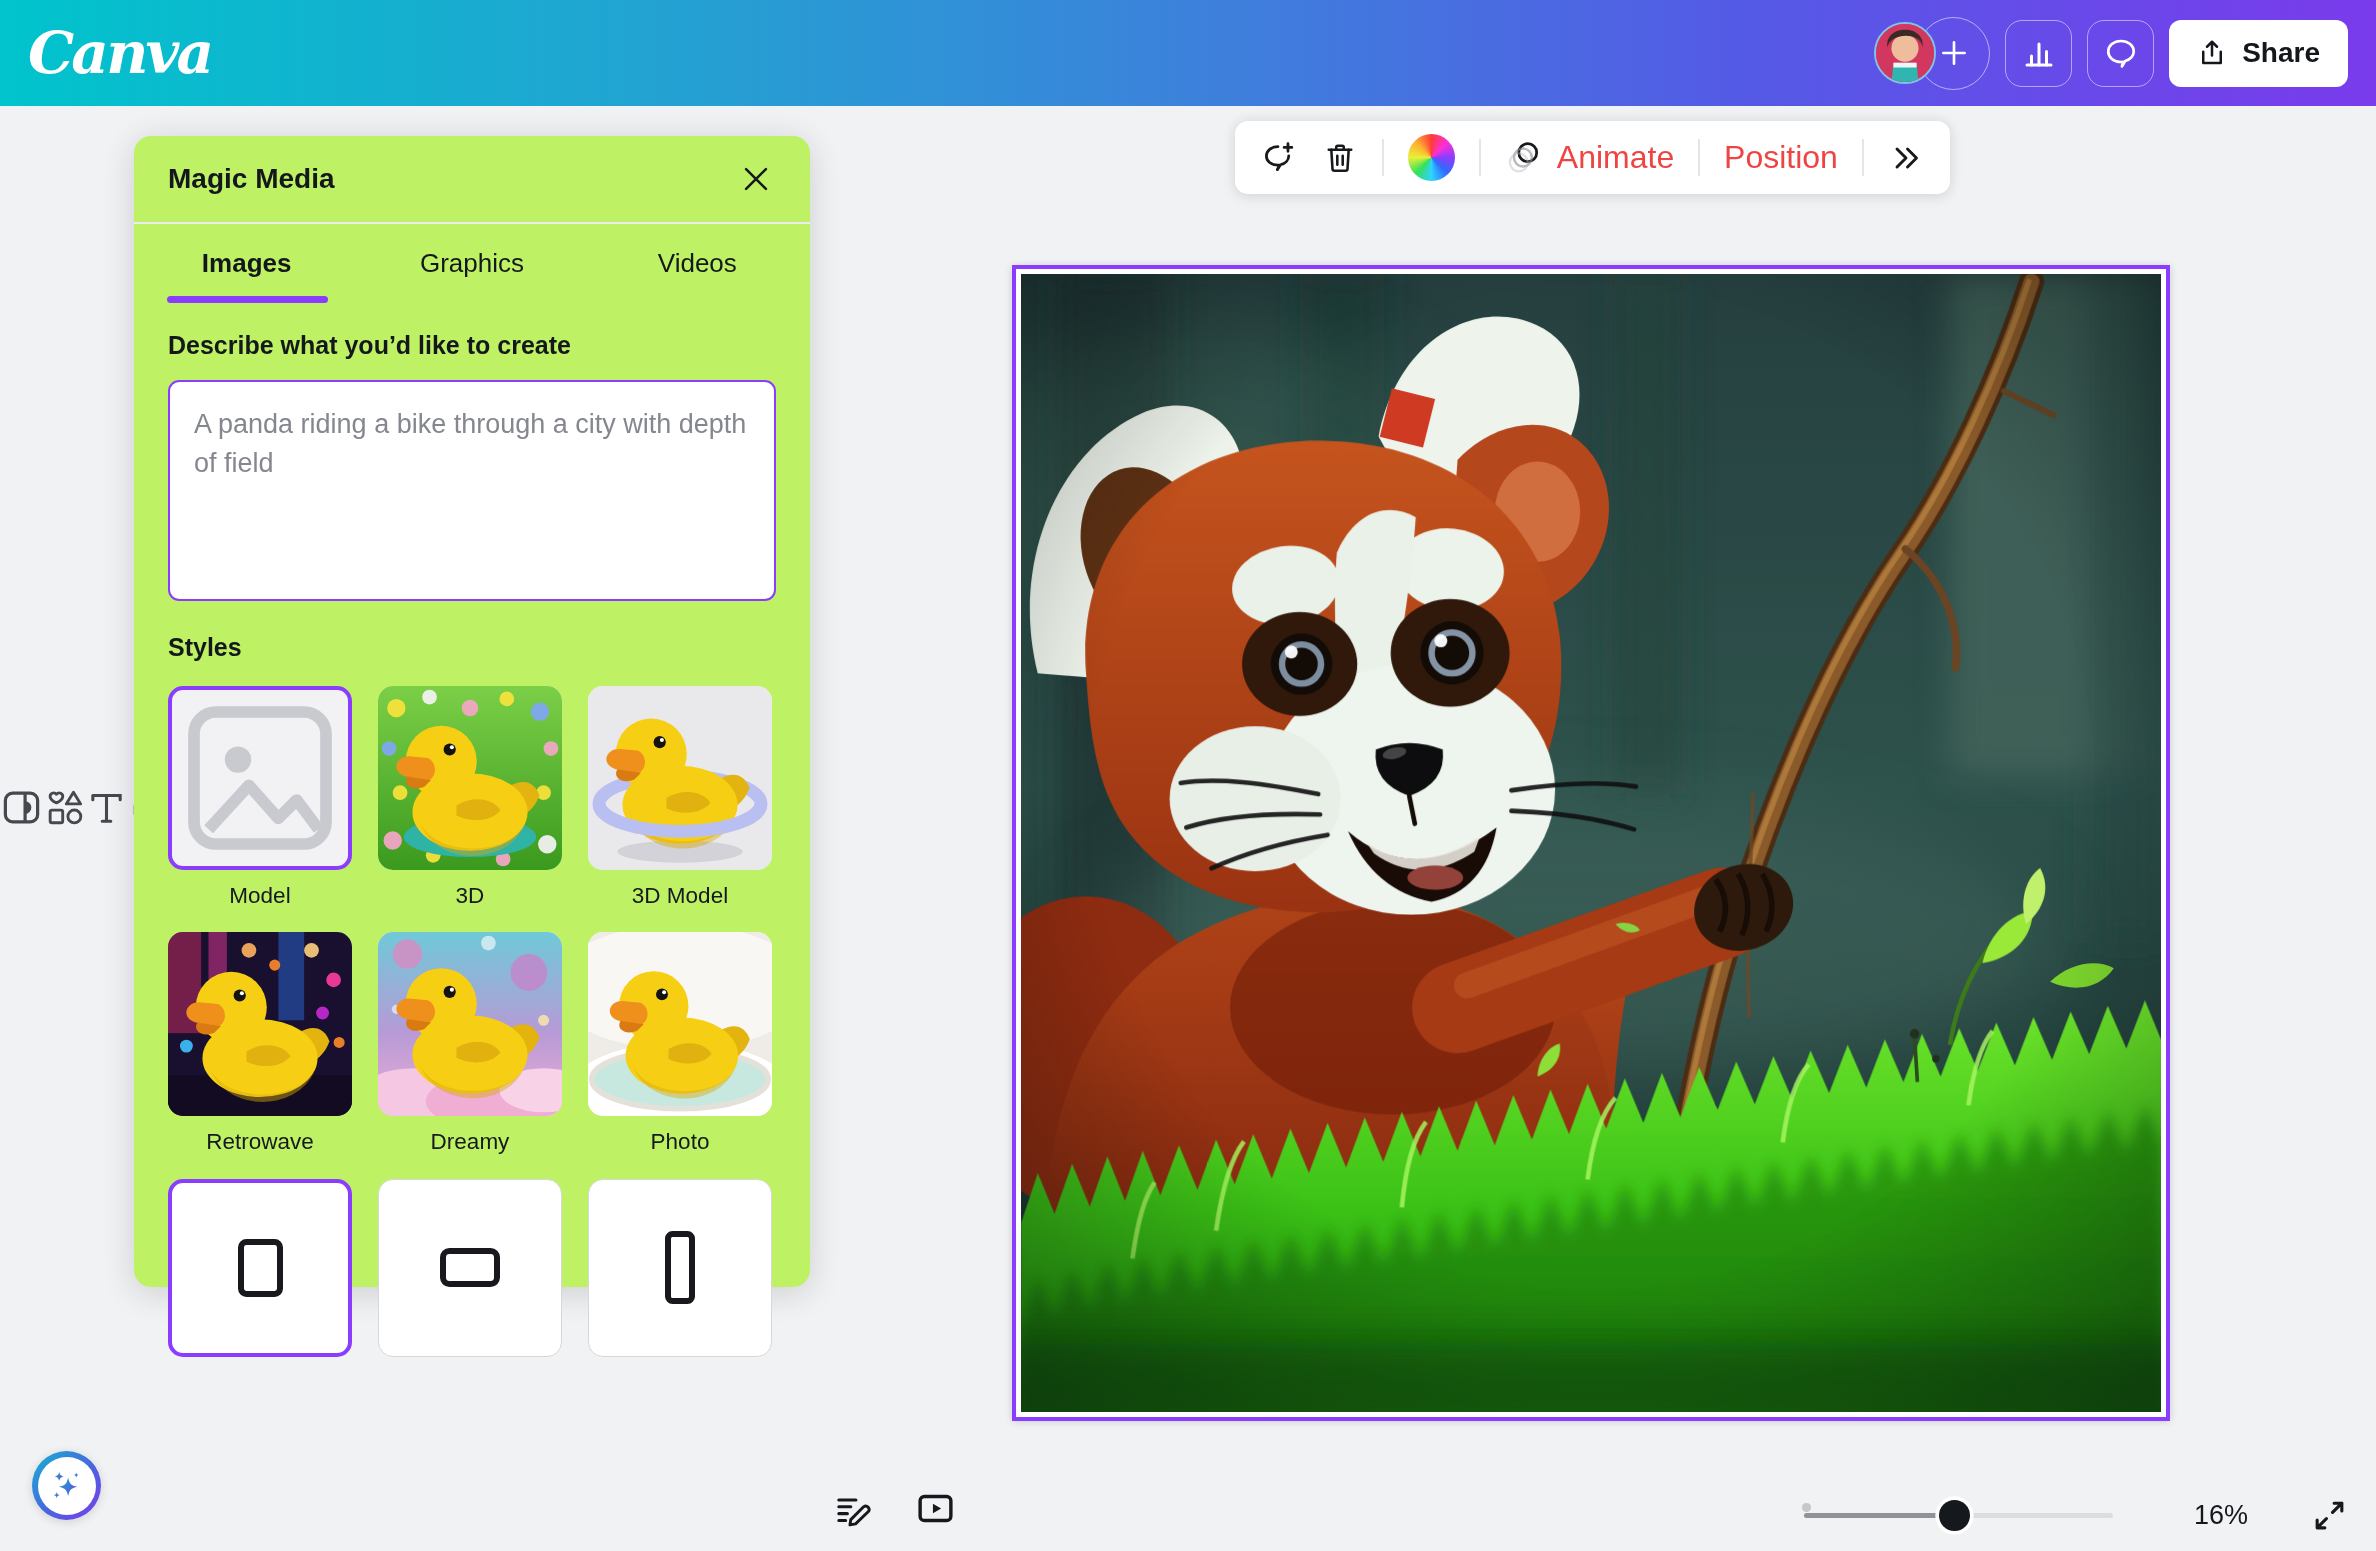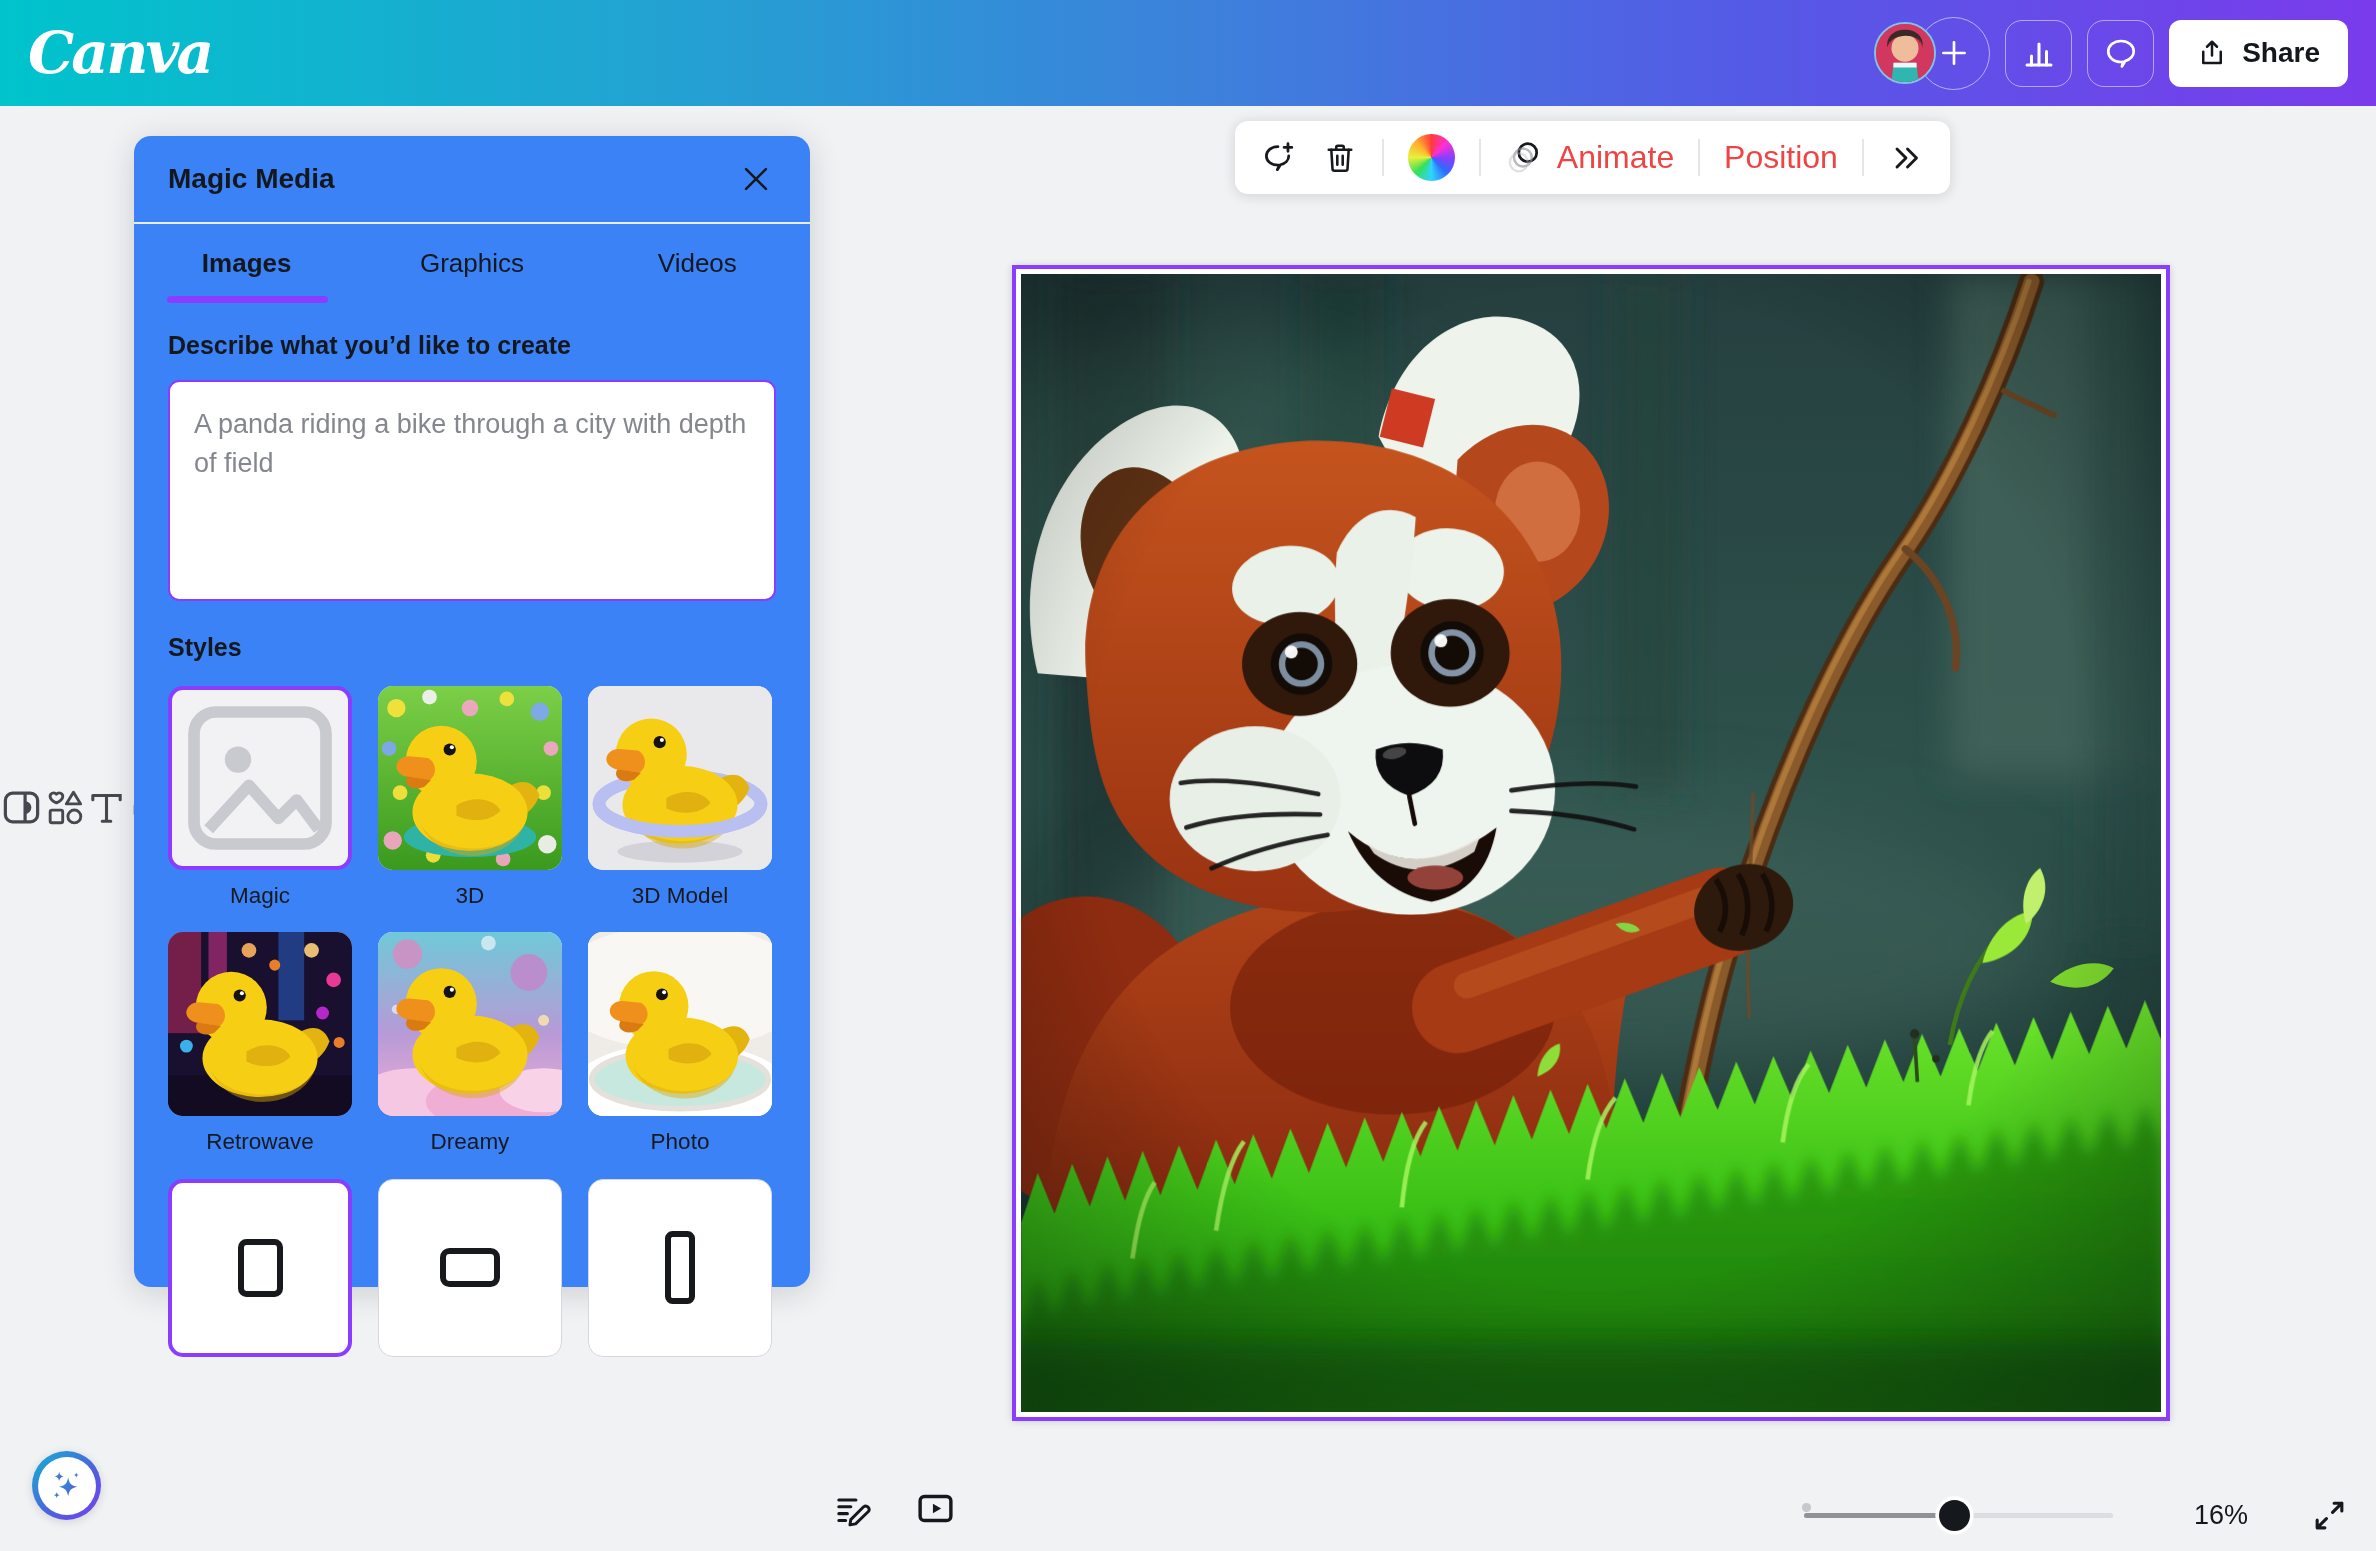--- a/index.html
+++ b/index.html
@@ -35,21 +35,21 @@
   .tb-group{display:flex;align-items:center;gap:13px}
   .color-wheel{width:47px;height:47px;border-radius:50%;
     background:conic-gradient(#ff3b3b,#ff2fd4,#8b3dff,#2f6bff,#2fd4ff,#35e05a,#e8f03a,#ffb02e,#ff3b3b)}
 
   
   .page{position:absolute;left:1012px;top:265px;width:1158px;height:1156px;background:#fff;
     border:4.7px solid #8b3dff;padding:4.7px;z-index:10;box-shadow:0 0.9px 7.5px rgba(20,24,28,.18)}
   .page svg{display:block;width:100%;height:100%}
 
   
-  .panel{position:absolute;left:134px;top:136px;width:676px;height:1151px;background:#3b82f6;border-radius:17px;
+  .panel{position:absolute;left:134px;top:136px;width:676px;height:1151px;background:#bef264;border-radius:17px;
     box-shadow:0 5.6px 32px rgba(20,24,28,.16);z-index:40}
   .panel-head{height:86px;display:flex;align-items:center;padding:0 34px}
   .panel-title{font-size:28px;font-weight:bold;color:#14181d}
   .close-btn{margin-left:auto;width:41px;height:41px;display:flex;align-items:center;justify-content:center;color:#17191c}
   .panel-divider{height:1.9px;background:#ebecee}
   .tabs{position:relative;display:flex;height:79px}
   .tab{flex:1;display:flex;align-items:center;justify-content:center;font-size:26px;color:#14181d}
   .tab.active{font-weight:bold}
   .tab-underline{position:absolute;left:33px;bottom:0;width:161px;height:6.6px;border-radius:3.7px;background:#8b3dff}
   .panel-body{padding:0 34px}
@@ -428,21 +428,21 @@
       <div class="styles-grid">
 
         <div class="style-item selected">
           <div class="style-thumb none-thumb">
             <svg width="58" height="58" viewBox="0 0 24 24">
               <rect x="3" y="3" width="18" height="18" rx="3" fill="none" stroke="#c9cad0" stroke-width="1.6"></rect>
               <circle cx="9" cy="9.5" r="1.8" fill="#c9cad0"></circle>
               <path d="M5 19l5.5-6 4 4.5 2.5-2.5 3 4" fill="none" stroke="#c9cad0" stroke-width="1.6" stroke-linejoin="round"></path>
             </svg>
           </div>
-          <div class="style-label">Magic</div>
+          <div class="style-label">Model</div>
         </div>
 
         <div class="style-item">
           <div class="style-thumb">
             <svg viewBox="0 0 100 100" preserveAspectRatio="xMidYMid slice">
               <defs>
                   <linearGradient id="g3d" x1="0" y1="0" x2="0" y2="1">
                 <stop offset="0" stop-color="#7ccf47"></stop>
                     <stop offset="1" stop-color="#3a9a1e"></stop>
                   </linearGradient>

